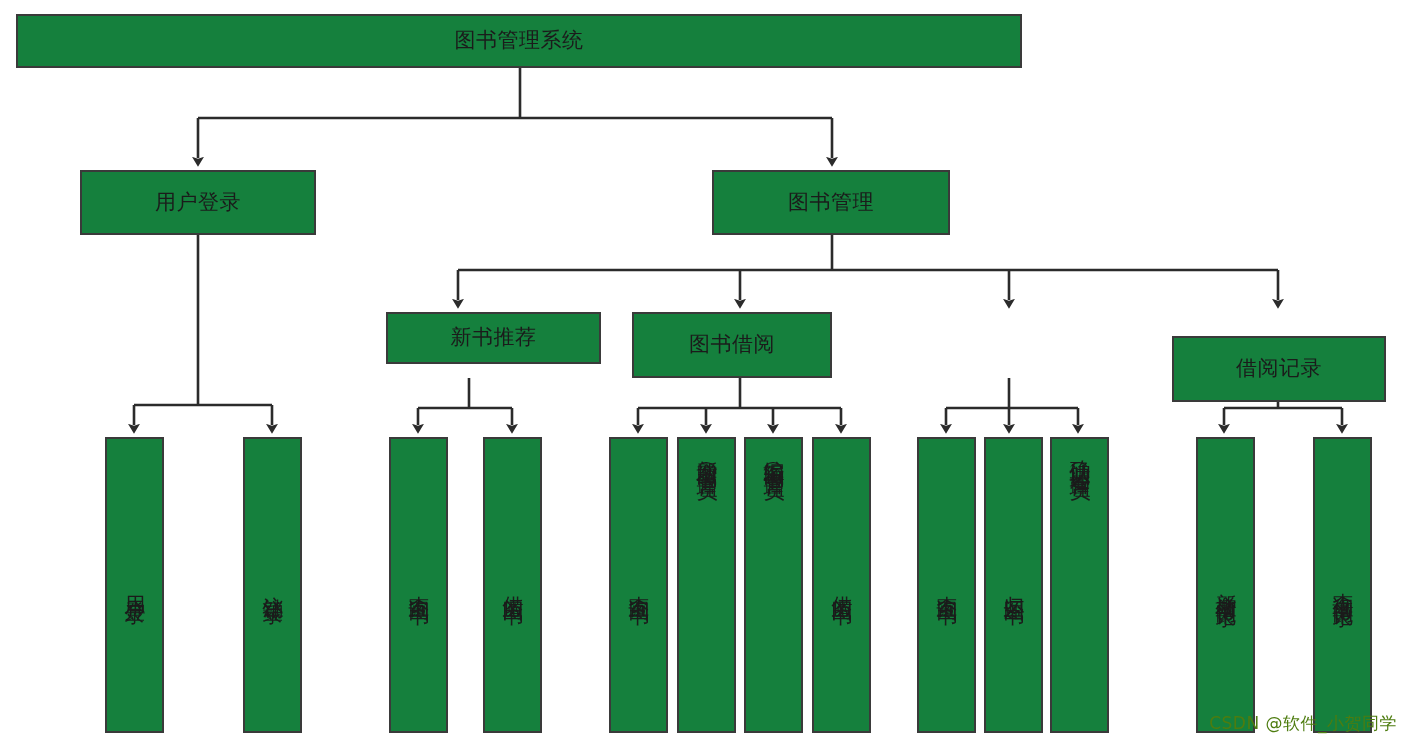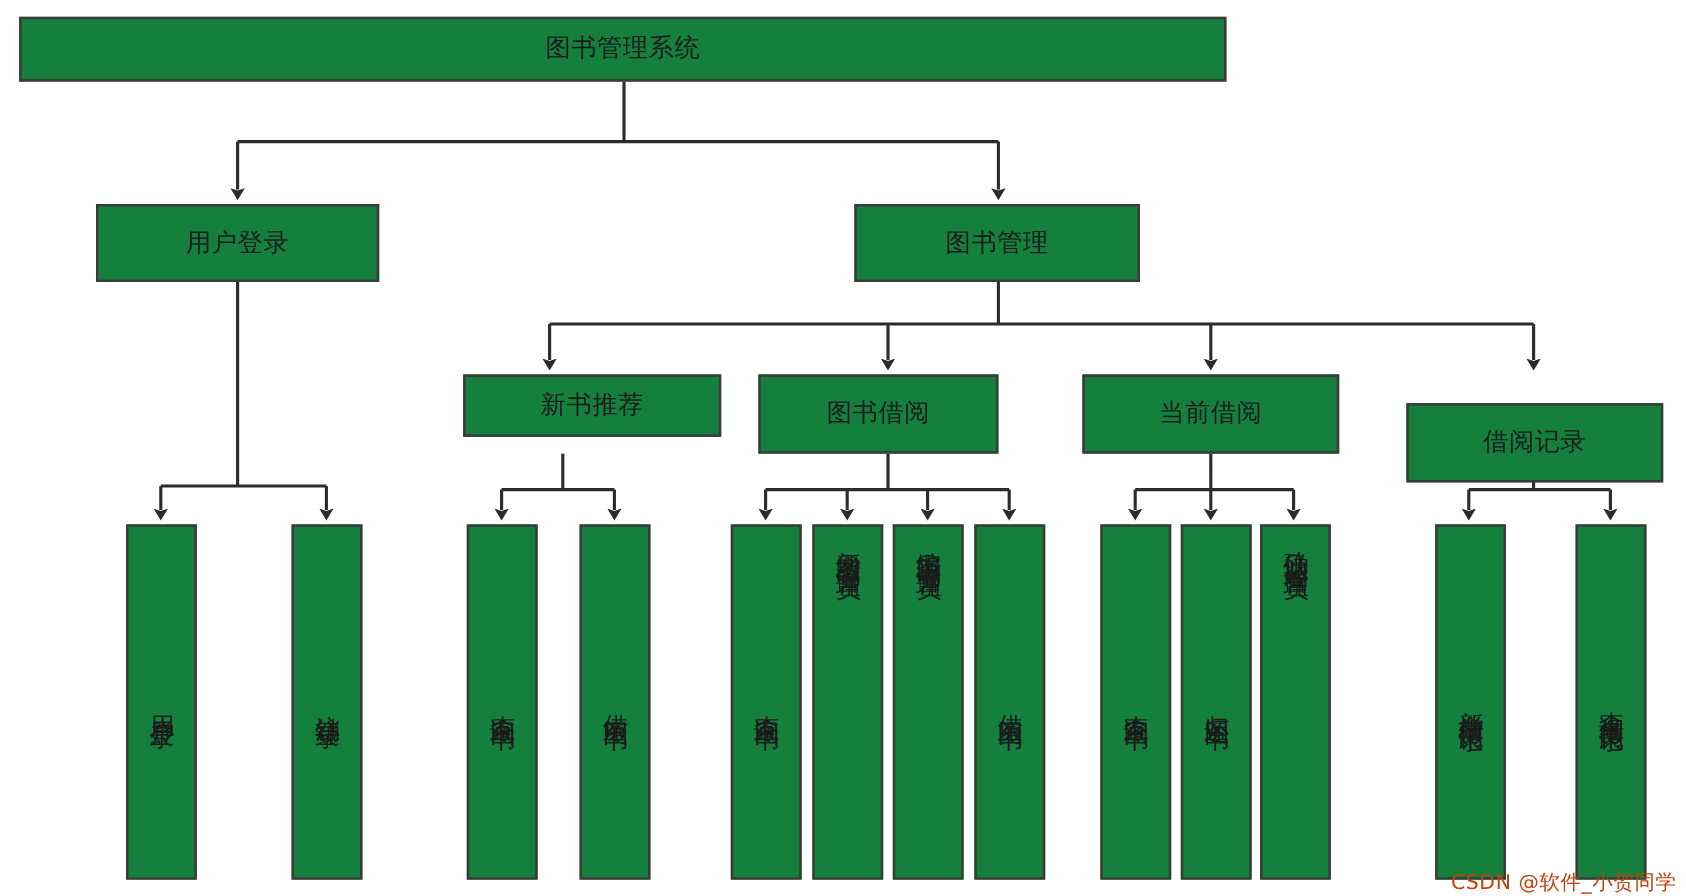--- a/index.html
+++ b/index.html
@@ -59,23 +59,23 @@
   }
   .node.v.top {
     align-items: flex-start;
   }
   .node.v.top .label {
     margin-top: 4px;
   }
   .watermark {
     position: absolute;
     right: 8px;
-    bottom: 0;
+    bottom: 12px;
     font-size: 17px;
-    color: #c2410c;
+    color: #4d7c0f;
     white-space: nowrap;
     letter-spacing: 0.5px;
     pointer-events: none;
   }
 </style>
 </head>
 <body>
 
 <div id="canvas">
 
@@ -143,23 +143,20 @@
   </div>
 
   <div class="node h" style="left:362px; top:312px; width:215px; height:52px;margin-left:24px;">
     <span class="label">新书推荐</span>
   </div>
 
   <div class="node h" style="left:632px; top:312px; width:200px; height:66px;">
     <span class="label">图书借阅</span>
   </div>
 
-  <div class="node h" style="left:902px; top:312px; width:214px; height:66px;">
-    <span class="label">当前借阅</span>
-  </div>
 
   <div class="node h" style="left:1172px; top:312px; width:214px; height:66px;margin-top:24px;">
     <span class="label">借阅记录</span>
   </div>
 
   <div class="node v" style="left:105px; top:437px; width:59px; height:296px;">
     <span class="label">用户登录</span>
   </div>
   <div class="node v" style="left:243px; top:437px; width:59px; height:296px;">
     <span class="label">注销登录</span>

